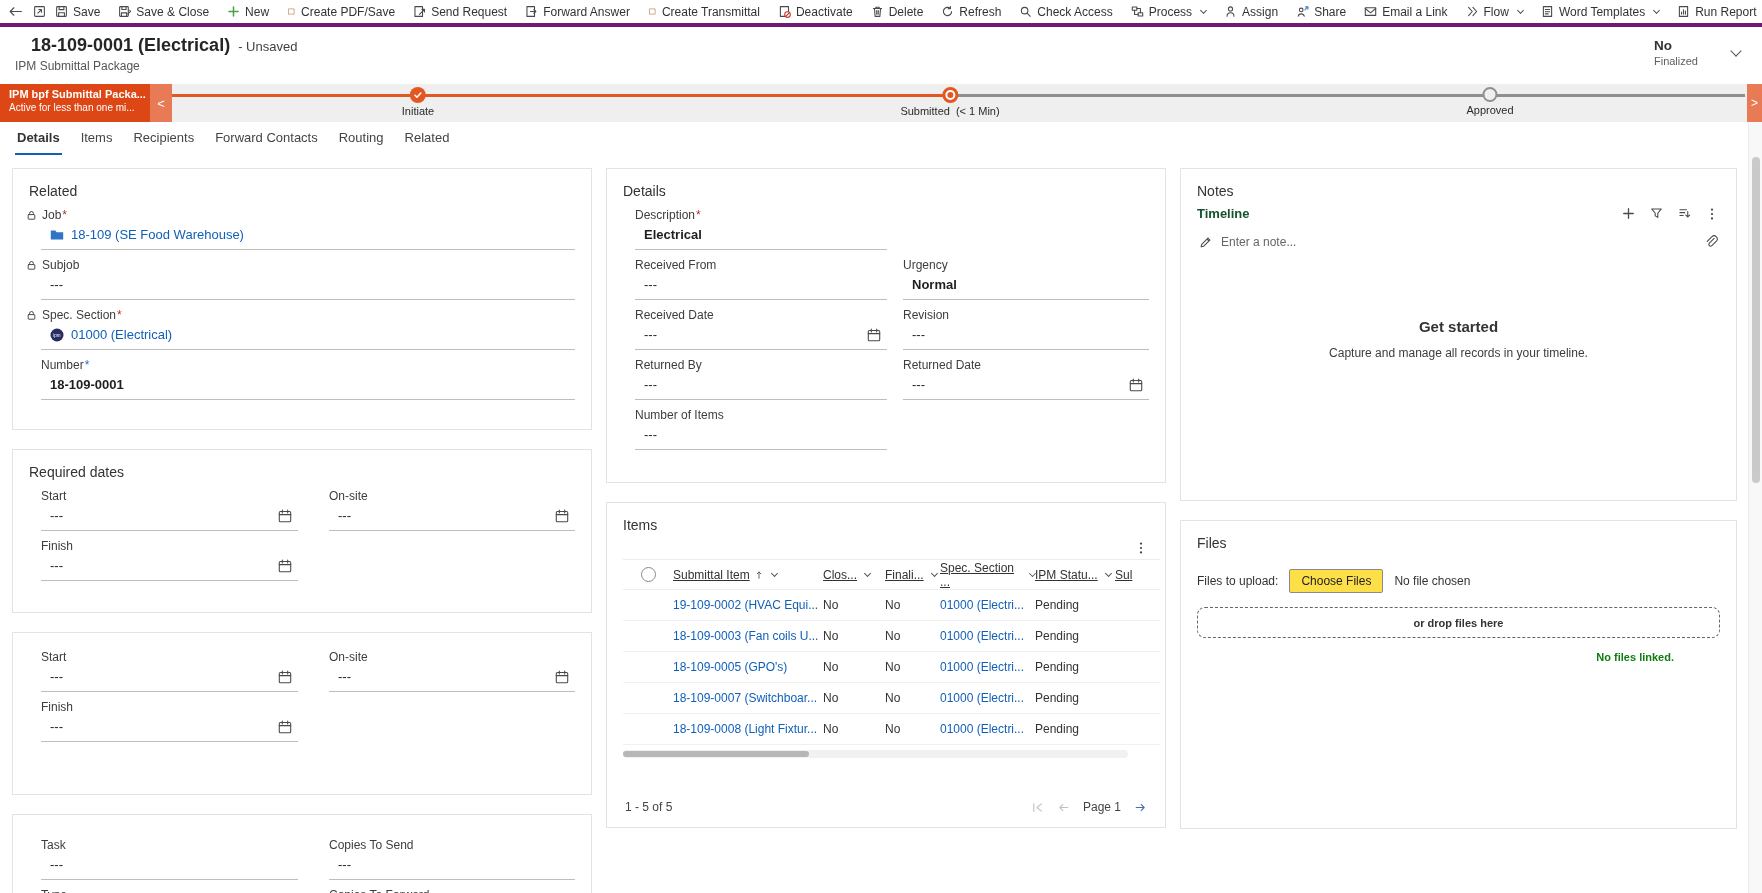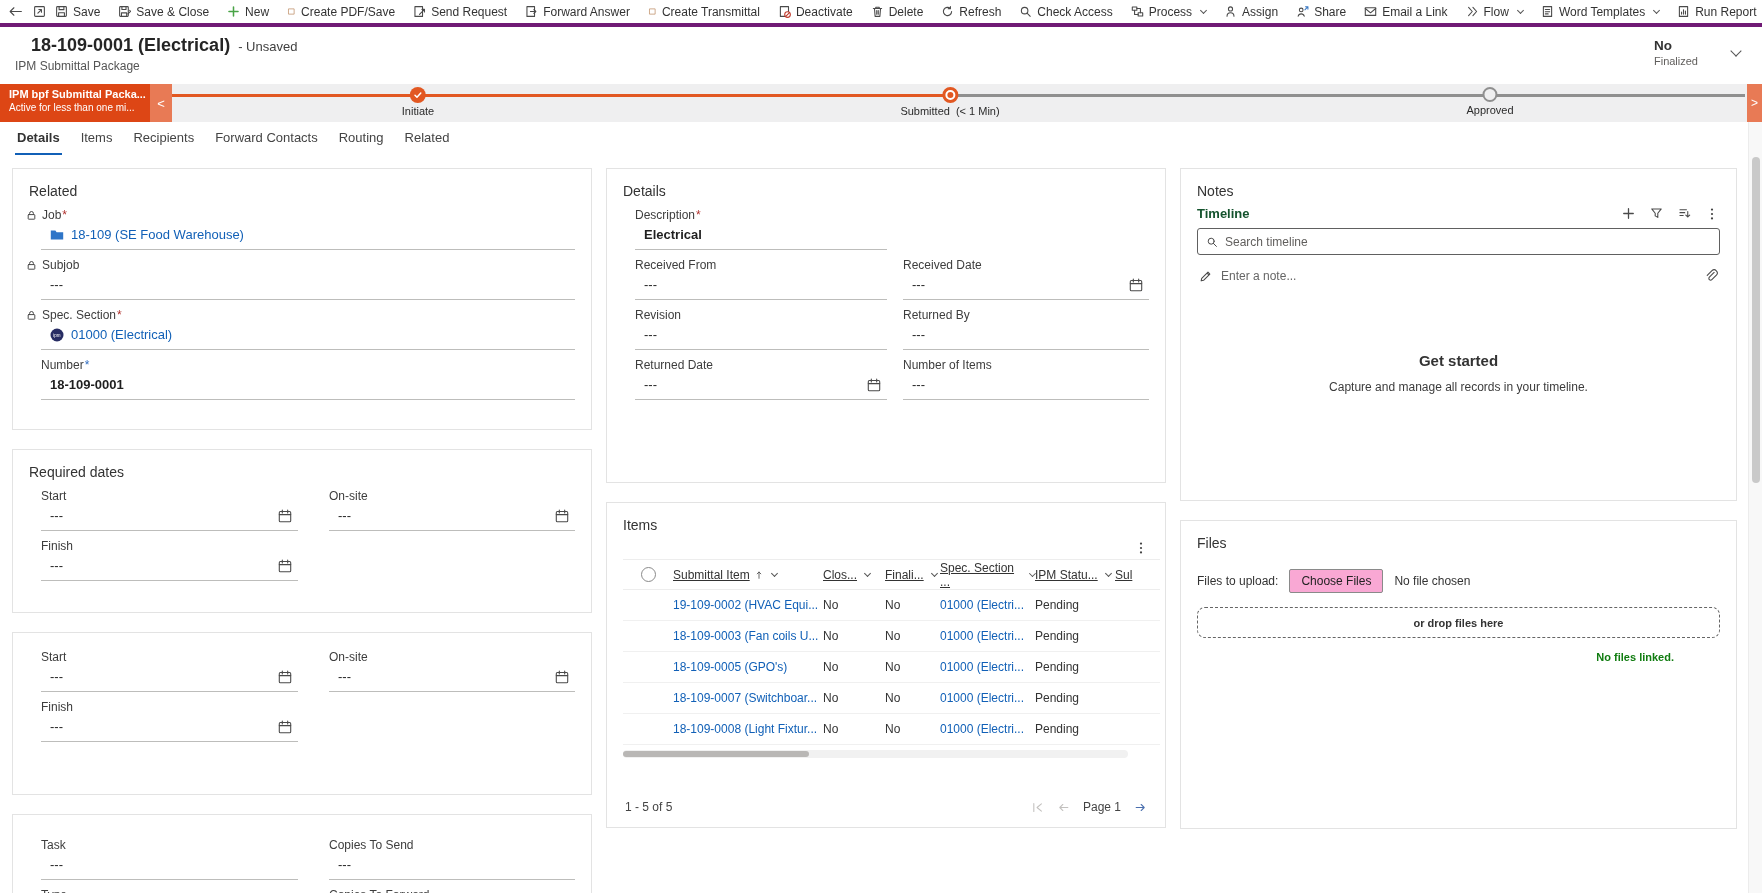--- a/index.html
+++ b/index.html
@@ -112,21 +112,21 @@
   .note-row { display:flex; align-items:center; gap:9px; margin-top:11px; padding:3px 2px; }
   .note-row input { border:none; outline:none; flex:1; font-size:12px; font-family:inherit; color:#333; }
   .note-row input::placeholder { color:#666; }
   .empty-state { text-align:center; margin-top:66px; }
   .empty-title { font-size:15px; font-weight:700; color:#333; }
   .empty-sub { font-size:12px; color:#3c3c3c; margin-top:11px; }
 
   
   .upload-row { display:flex; align-items:center; gap:11px; margin-top:16px; font-size:12px; color:#333; }
   .choose-btn { font-size:12px; font-family:inherit; padding:4px 11px; border:1px solid #8a8a8a;
-    background:#f9a8d4; border-radius:2px; color:#222; cursor:pointer; }
+    background:#fde047; border-radius:2px; color:#222; cursor:pointer; }
   .drop-zone { margin-top:14px; border:1px dashed #666; border-radius:8px; height:31px;
     display:flex; align-items:center; justify-content:center; font-size:11px; font-weight:700; color:#333; cursor:pointer; }
   .linked-text { text-align:right; font-size:11px; font-weight:700; color:#107c10; margin-top:13px; padding-right:46px; }
 
   
   .vscroll { position:absolute; right:0; top:122px; bottom:0; width:14px; background:#f8f8f8; border-left:1px solid #ececec; }
   .vthumb { position:absolute; left:3px; width:8px; top:35px; height:326px; background:#c9c9c9; border-radius:4px; cursor:pointer; }
 </style>
 </head>
 <body>
@@ -554,20 +554,28 @@
               <span>Electrical</span>
             </div>
         </div>
         <div></div>
         <div class="field">
           <div class="flabel">
               <span>Received From</span>
             </div>
           <div class="fvalue">
               <span>---</span>
+            </div>
+        </div>
+        <div class="field">
+          <div class="flabel">
+              <span>Urgency</span>
+            </div>
+          <div class="fvalue bold">
+              <span>Normal</span>
             </div>
         </div>
         <div class="field">
           <div class="flabel">
               <span>Received Date</span>
             </div>
           <div class="fvalue between">
             <span>---</span>
             <svg class="ic" width="14" height="14" viewBox="0 0 13 13">
                 <rect x="1.2" y="2.4" width="10.6" height="9.4" rx="1"></rect>
@@ -733,27 +741,20 @@
           <svg class="ic" width="13" height="13" viewBox="0 0 12 12">
               <path d="M1.8 2.6 h6 M1.8 5.2 h4.4 M1.8 7.8 h3 M9 4.2 v5 M7.2 7.4 9 9.2 10.8 7.4"></path>
             </svg>
           <svg width="12" height="14" viewBox="0 0 12 12" style="fill:#444">
               <circle cx="6" cy="1.6" r="1.1"></circle>
               <circle cx="6" cy="6" r="1.1"></circle>
               <circle cx="6" cy="10.4" r="1.1"></circle>
             </svg>
         </div>
       </div>
-      <div class="search-box">
-        <svg class="ic" width="12" height="12" viewBox="0 0 12 12">
-            <circle cx="5.2" cy="5.2" r="3"></circle>
-            <path d="M7.4 7.4 L10.4 10.4"></path>
-          </svg>
-        <input type="text" placeholder="Search timeline" style="">
-      </div>
       <div class="note-row">
         <svg class="ic" width="13" height="13" viewBox="0 0 12 12">
             <path d="M2 10 l.5-2.2 5.8-5.8 1.7 1.7-5.8 5.8 Z M7.4 2.9 l1.7 1.7"></path>
           </svg>
         <input type="text" placeholder="Enter a note..." style="">
         <svg class="ic" width="14" height="14" viewBox="0 0 13 13">
             <path d="M9.4 3.2 5 7.6 a1.6 1.6 0 0 0 2.3 2.3 l4.2-4.2 a2.9 2.9 0 0 0-4.1-4.1 L3 6"></path>
           </svg>
       </div>
       <div class="empty-state">

